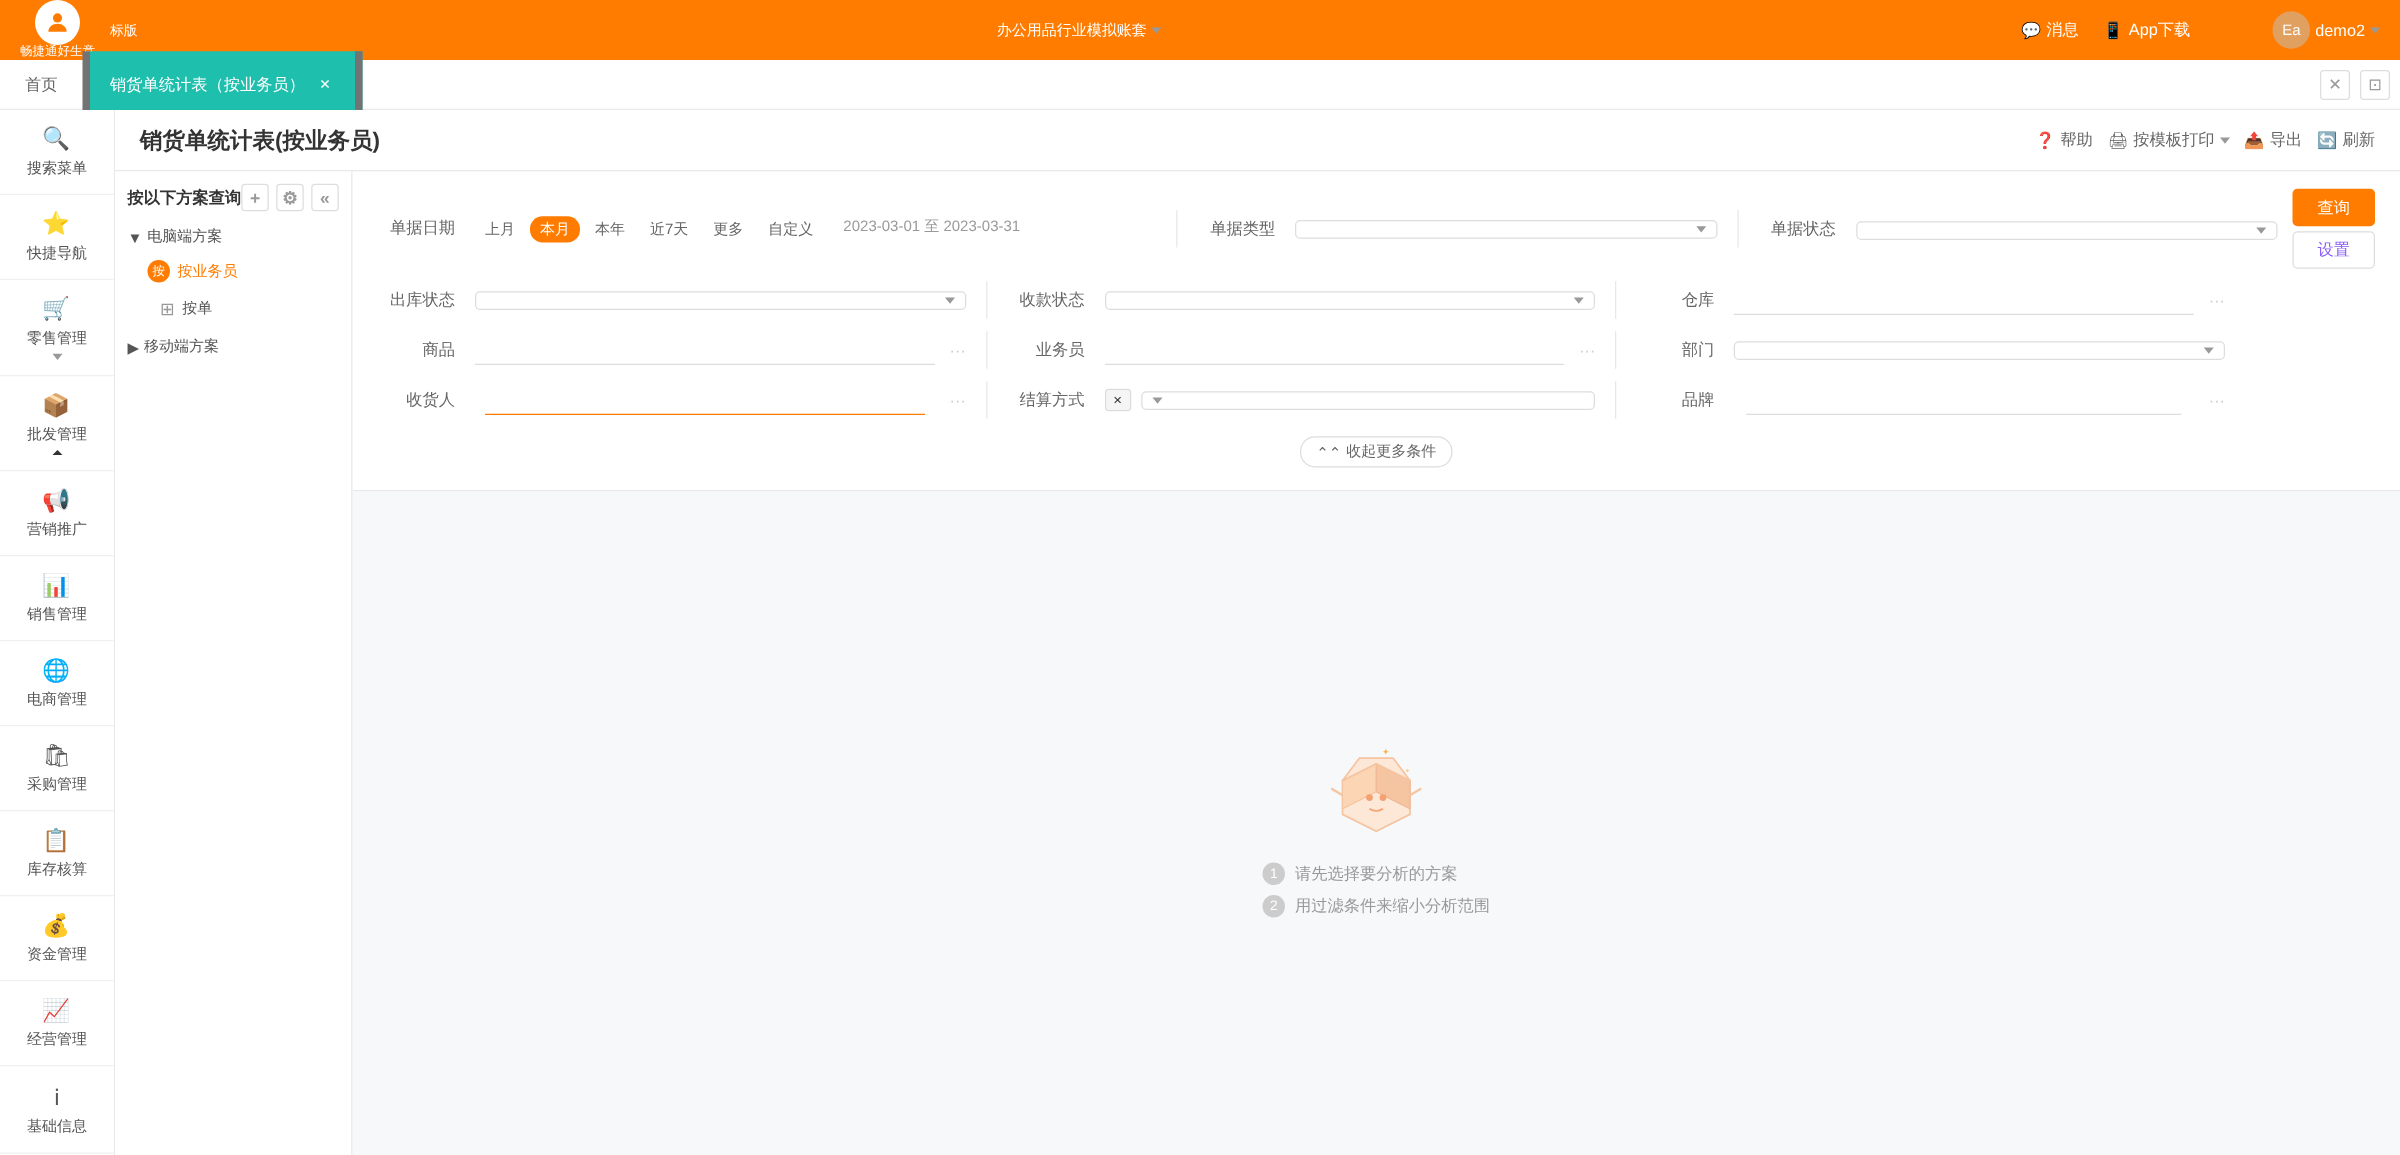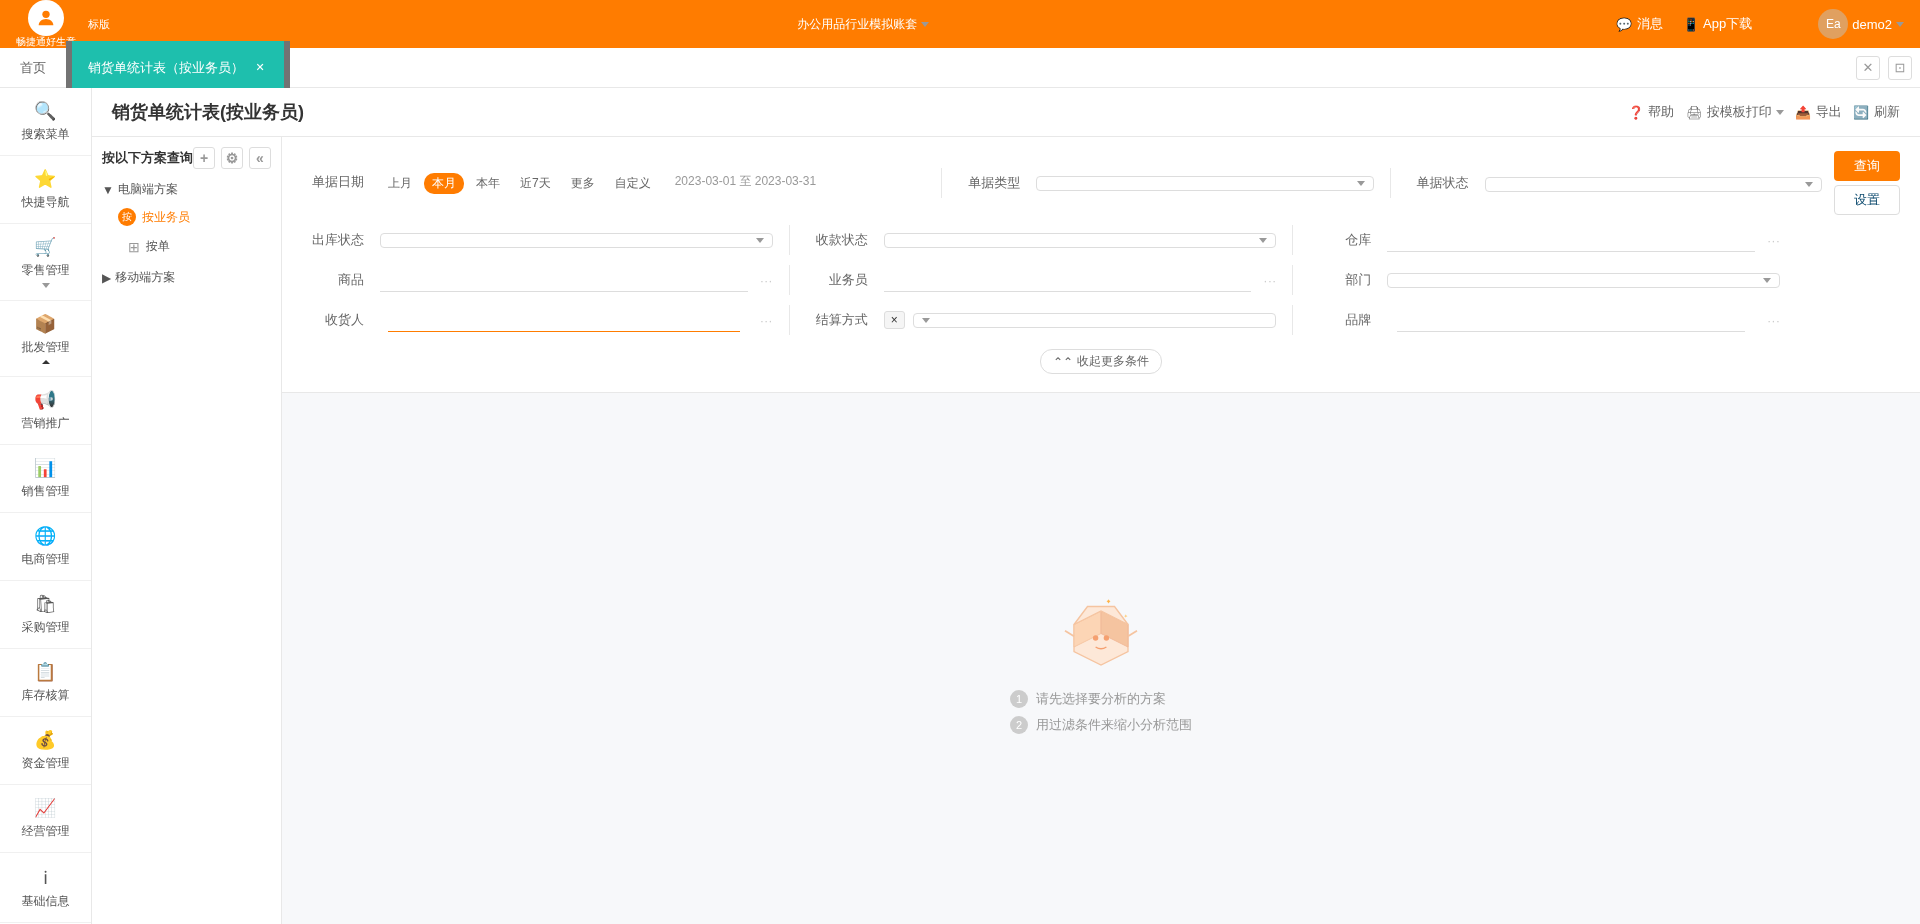--- a/index.html
+++ b/index.html
@@ -37,21 +37,21 @@
 
     
     .content-panel { flex: 1; display: flex; flex-direction: column; overflow: hidden; }
 
     
     .page-header { background: #fff; padding: 12px 20px; display: flex; align-items: center; justify-content: space-between; border-bottom: 1px solid #e8e8e8; flex-shrink: 0; }
     .page-title { font-size: 18px; font-weight: bold; color: #333; }
     .page-actions { display: flex; align-items: center; gap: 12px; }
     .page-action-btn { display: flex; align-items: center; gap: 4px; cursor: pointer; font-size: 13px; color: #666; }
     .btn-primary { background: #ff7c00; color: #fff; border: none; border-radius: 4px; padding: 6px 20px; cursor: pointer; font-size: 13px; }
-    .btn-secondary { background: #fff; color: #0c4a6e; border: 1px solid #ddd; border-radius: 4px; padding: 5px 16px; cursor: pointer; font-size: 13px; }
+    .btn-secondary { background: #fff; color: #8b5cf6; border: 1px solid #ddd; border-radius: 4px; padding: 5px 16px; cursor: pointer; font-size: 13px; }
 
     
     .work-area { display: flex; flex: 1; overflow: hidden; }
 
     
     .scheme-panel { width: 190px; background: #fff; border-right: 1px solid #e8e8e8; flex-shrink: 0; padding: 10px 0; overflow-y: auto; }
     .scheme-panel-header { display: flex; align-items: center; justify-content: space-between; padding: 0 10px 8px; font-size: 13px; color: #333; font-weight: bold; }
     .scheme-panel-icons { display: flex; gap: 6px; }
     .scheme-panel-icon { width: 22px; height: 22px; display: flex; align-items: center; justify-content: center; cursor: pointer; color: #999; font-size: 14px; border: 1px solid #ddd; border-radius: 3px; }
     .scheme-group { margin-bottom: 4px; }

